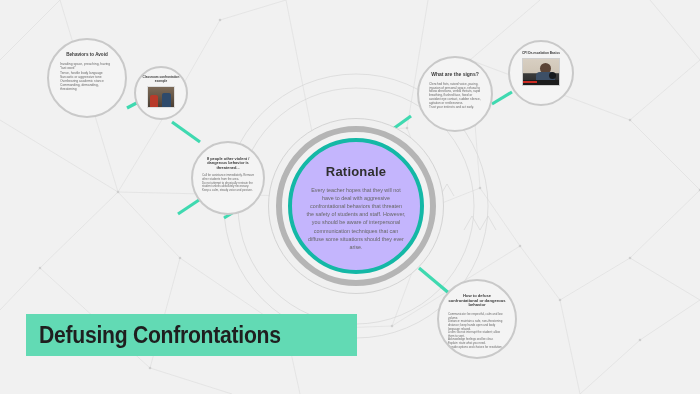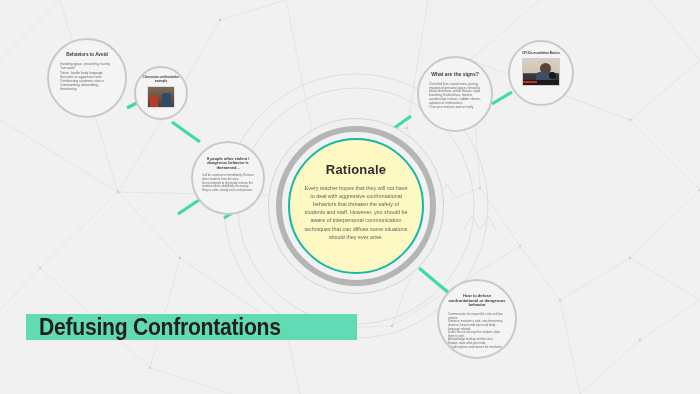--- a/index.html
+++ b/index.html
@@ -65,22 +65,22 @@
     border: 1px solid #d4d4d4;
     background: #f0f0f0;
   }
   .ring-mid {
     left: 8px; top: 8px; width: 160px; height: 160px;
     border: 6px solid #b5b5b5;
     background: #f2f2f2;
   }
   .ring-inner {
     left: 20px; top: 20px; width: 136px; height: 136px;
-    background: #fef9c3;
-    border: 2px solid #14b8a6;
+    background: #c4b5fd;
+    border: 4px solid #14b8a6;
     display: flex;
     flex-direction: column;
     align-items: center;
     justify-content: flex-start;
     padding: 22px 14px 10px 14px;
   }
   #center-title {
     font-size: 13px;
     font-weight: bold;
     color: #2f2f2f;
@@ -189,21 +189,21 @@
     padding: 13px 9px;
     justify-content: flex-start;
   }
   #b-howto .b-title { font-size: 4.1px; margin-bottom: 5px; }
   #b-howto .b-body  { font-size: 2.9px; }
 
   
   #title-banner {
     position: absolute;
     left: 26px; top: 314px;
-    width: 331px; height: 26px;
+    width: 331px; height: 42px;
     background: #62dab4;
     display: flex;
     align-items: center;
     padding-left: 13px;
   }
   #title-text {
     font-family: "Liberation Sans Narrow", "Liberation Sans", sans-serif;
     font-size: 23px;
     font-weight: bold;
     color: #1f1f1f;

